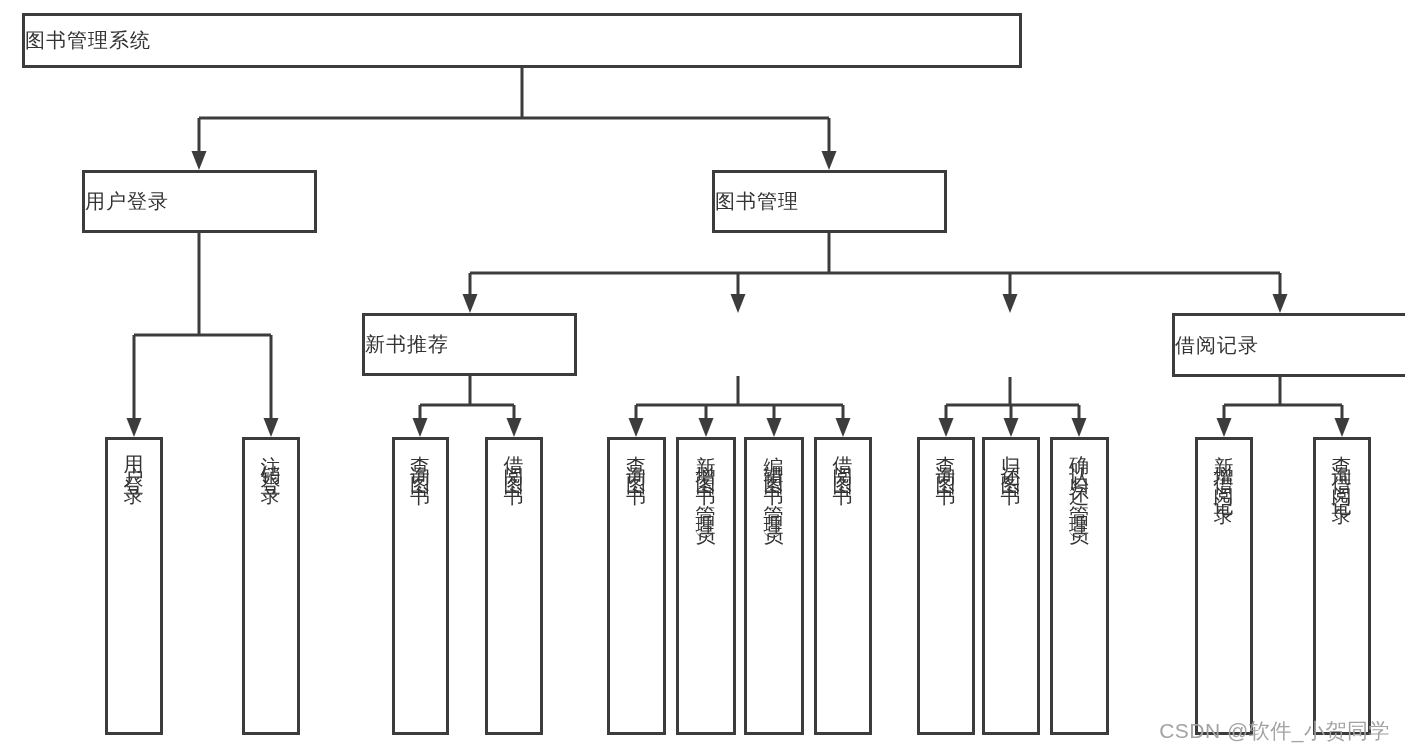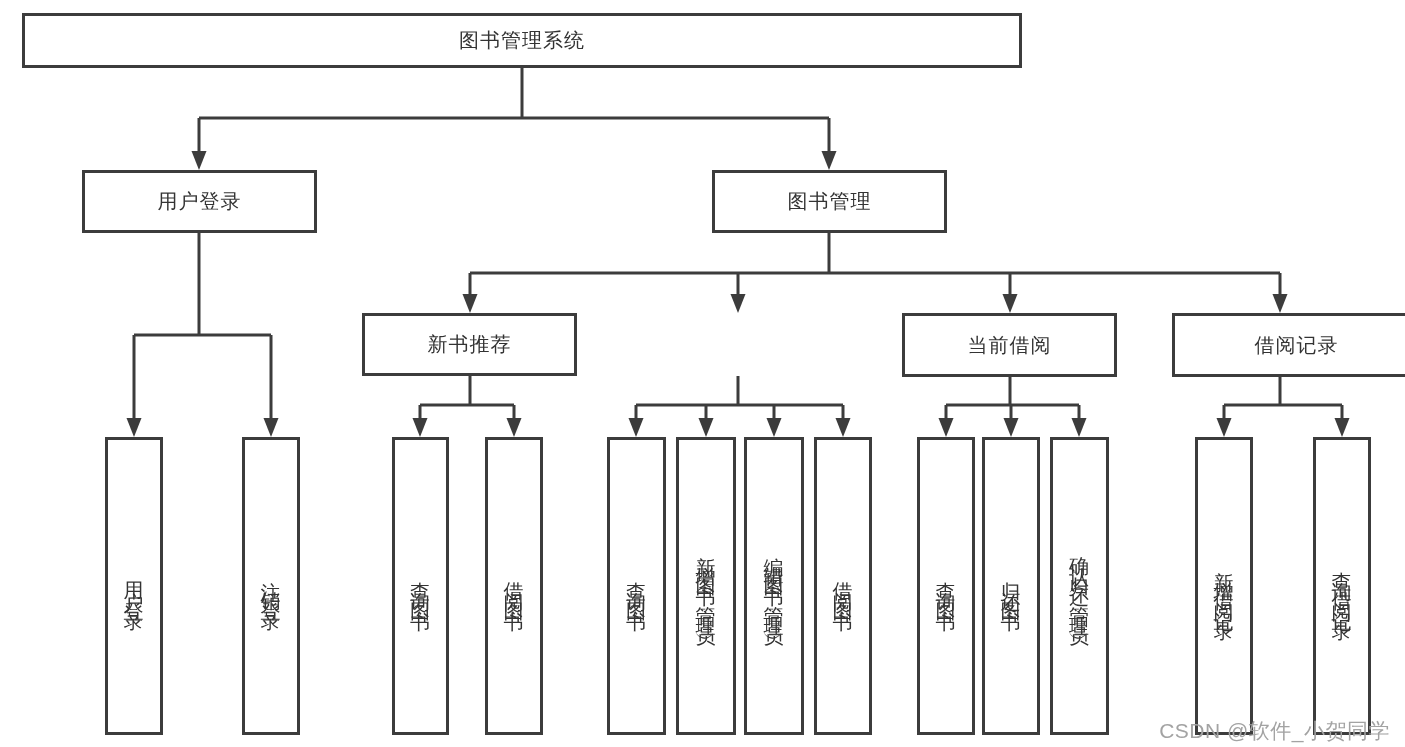--- a/index.html
+++ b/index.html
@@ -12,21 +12,21 @@
   }
   .connectors{position:absolute;left:0;top:0;z-index:1;}
   .connectors path{stroke:#3c3c3c;stroke-width:3;fill:none;}
   .connectors polygon{fill:#3c3c3c;stroke:none;}
   .node{
     position:absolute;
     box-sizing:border-box;
     border:3px solid #3c3c3c;
     background:#ffffff;
     color:#333333;
-    display:flex;align-items:center;justify-content:center;
+    display:flex;align-items:center;justify-content:flex-start;
     z-index:2;
     font-size:20px;
   }
   .node.h{letter-spacing:1px;}
   .node.v{
     writing-mode:vertical-rl;
     letter-spacing:10px;
     line-height:1;
   }
   .watermark{
@@ -87,23 +87,20 @@
   <div class="node h" style="left:82px;top:170px;width:235px;height:63px">
     <span>用户登录</span>
   </div>
   <div class="node h" style="left:712px;top:170px;width:235px;height:63px">
     <span>图书管理</span>
   </div>
 
   <div class="node h" style="left:362px;top:313px;width:215px;height:63px">
     <span>新书推荐</span>
   </div>
-  <div class="node h" style="left:902px;top:313px;width:215px;height:64px">
-    <span>当前借阅</span>
-  </div>
   <div class="node h" style="left:1172px;top:313px;width:249px;height:64px">
     <span>借阅记录</span>
   </div>
 
   <div class="node v" style="left:105px;top:437px;width:58px;height:298px">
     <span>用户登录</span>
   </div>
   <div class="node v" style="left:242px;top:437px;width:58px;height:298px">
     <span>注销登录</span>
   </div>

